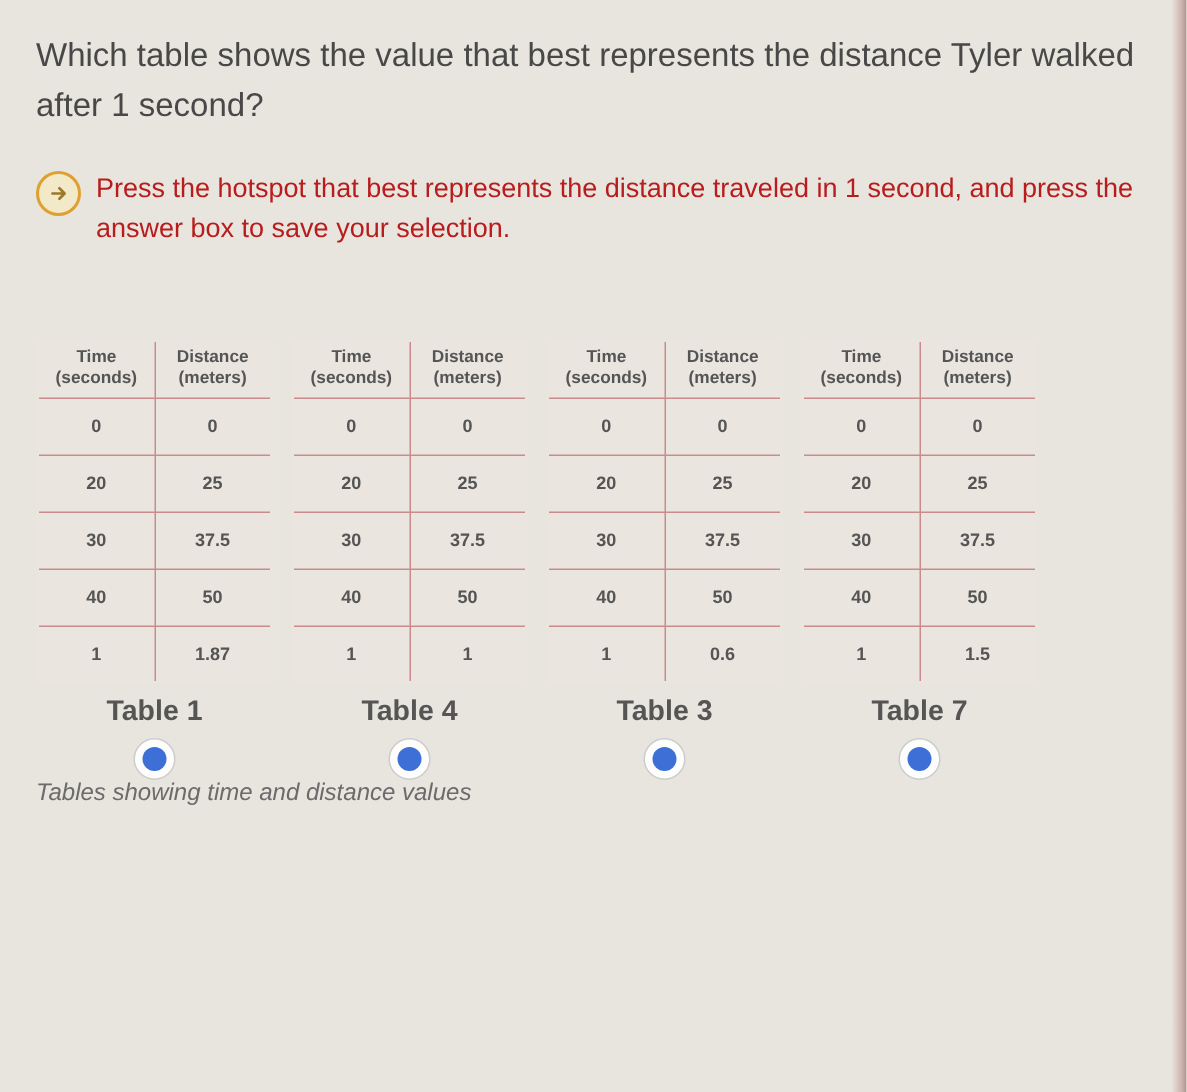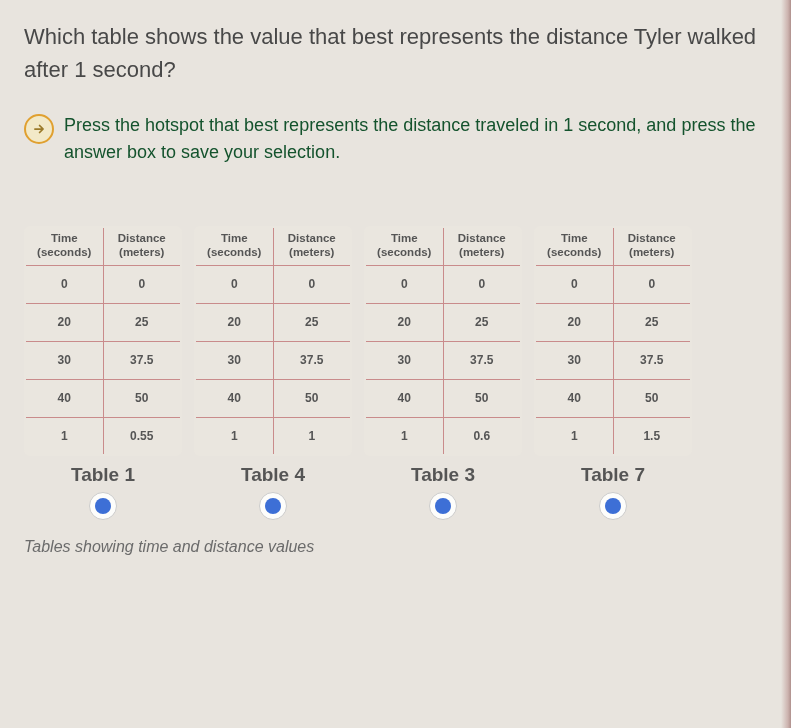--- a/index.html
+++ b/index.html
@@ -33,21 +33,21 @@
     border: 2px solid #e0a030;
     display: flex;
     align-items: center;
     justify-content: center;
     flex-shrink: 0;
     margin-top: 2px;
   }
   .arrow-badge svg { width: 14px; height: 14px; }
   .instruction {
     font-size: 18px;
-    color: #14532d;
+    color: #b91c1c;
     line-height: 1.5;
   }
   .tables-row {
     display: flex;
     gap: 12px;
     justify-content: flex-start;
     margin-top: 60px;
   }
   .table-block {
     display: flex;
@@ -95,21 +95,20 @@
     justify-content: center;
     cursor: pointer;
   }
   .radio-inner {
     width: 16px;
     height: 16px;
     border-radius: 50%;
     background: #3d6fd6;
   }
   .caption {
-    margin-top: 18px;
     font-size: 16px;
     font-style: italic;
     color: #6b6b6b;
   }
   .right-edge {
     position: absolute;
     right: 0;
     top: 0;
     bottom: 0;
     width: 10px;
@@ -150,21 +149,21 @@
       <tr>
             <td>30</td>
             <td>37.5</td>
           </tr>
       <tr>
             <td>40</td>
             <td>50</td>
           </tr>
       <tr>
             <td>1</td>
-            <td>0.55</td>
+            <td>1.87</td>
           </tr>
     </tbody>
       </table>
     <div class="table-label">Table 1</div>
     <div class="radio">
         <div class="radio-inner"></div>
       </div>
   </div>
 
   <div class="table-block">

